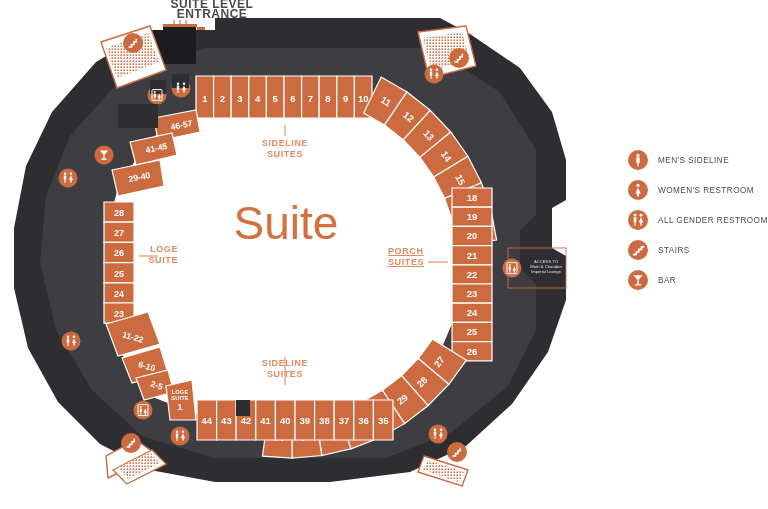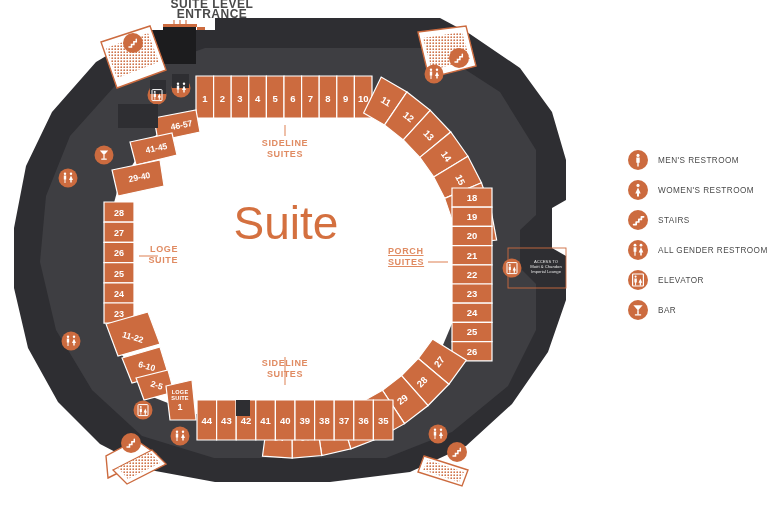--- a/index.html
+++ b/index.html
@@ -367,60 +367,49 @@
 </div>
 
 <div class="legend" id="legend">
       <div class="legrow">
         <span class="legicon">
           <svg width="20" height="20" viewBox="0 0 20 20">
             <circle cx="10" cy="5.4" r="1.6" fill="#fff"></circle>
             <path d="M8.3,7.6 h3.4 v5.2 h-1 v3.6 h-1.4 v-3.6 h-1 Z" fill="#fff"></path>
           </svg>
         </span>
-        <span class="legtext">MEN'S RESTROOM</span>
+        <span class="legtext">MEN'S SIDELINE</span>
       </div>
       <div class="legrow">
         <span class="legicon">
           <svg width="20" height="20" viewBox="0 0 20 20">
             <circle cx="10" cy="5.4" r="1.6" fill="#fff"></circle>
             <path d="M10,7.4 l2.7,6.2 h-1.7 v3 h-2 v-3 h-1.7 Z" fill="#fff"></path>
           </svg>
         </span>
         <span class="legtext">WOMEN'S RESTROOM</span>
-      </div>
-      <div class="legrow">
-        <span class="legicon">
-          <svg width="20" height="20" viewBox="0 0 20 20">
-            <path d="M5.6,14.6 h2.6 v-2.6 h2.6 v-2.6 h2.6 v-2.6 h2.2" stroke="#fff" stroke-width="1.7" fill="none" stroke-linecap="round" stroke-linejoin="round"></path>
-          </svg>
-        </span>
-        <span class="legtext">STAIRS</span>
       </div>
       <div class="legrow">
         <span class="legicon">
           <svg width="20" height="20" viewBox="0 0 20 20">
             <circle cx="7" cy="5.2" r="1.4" fill="#fff"></circle>
             <path d="M5.6,7.2 h2.8 v4.6 h-0.8 v4 h-1.2 v-4 h-0.8 Z" fill="#fff"></path>
             <circle cx="13" cy="5.2" r="1.4" fill="#fff"></circle>
             <path d="M13,7.1 l2.3,5.4 h-1.5 v2.9 h-1.6 v-2.9 h-1.5 Z" fill="#fff"></path>
           </svg>
         </span>
         <span class="legtext">ALL GENDER RESTROOM</span>
       </div>
       <div class="legrow">
         <span class="legicon">
           <svg width="20" height="20" viewBox="0 0 20 20">
-            <rect x="4.6" y="4" width="10.8" height="12" rx="0.8" fill="none" stroke="#fff" stroke-width="1.2"></rect>
-            <circle cx="7.6" cy="6.6" r="1.1" fill="#fff"></circle>
-            <path d="M6.4,8.4 h2.4 v4 h-0.7 v3 h-1 v-3 h-0.7 Z" fill="#fff"></path>
-            <path d="M12.4,8.4 l1.9,4.4 h-1.2 v2.6 h-1.4 v-2.6 h-1.2 Z" fill="#fff"></path>
+            <path d="M5.6,14.6 h2.6 v-2.6 h2.6 v-2.6 h2.6 v-2.6 h2.2" stroke="#fff" stroke-width="1.7" fill="none" stroke-linecap="round" stroke-linejoin="round"></path>
           </svg>
         </span>
-        <span class="legtext">ELEVATOR</span>
+        <span class="legtext">STAIRS</span>
       </div>
       <div class="legrow">
         <span class="legicon">
           <svg width="20" height="20" viewBox="0 0 20 20">
             <path d="M5.4,5.2 h9.2 L10,10.4 Z" fill="#fff"></path>
             <rect x="9.3" y="10.2" width="1.4" height="4.2" fill="#fff"></rect>
             <rect x="6.8" y="14.2" width="6.4" height="1.4" rx="0.6" fill="#fff"></rect>
           </svg>
         </span>
         <span class="legtext">BAR</span>

